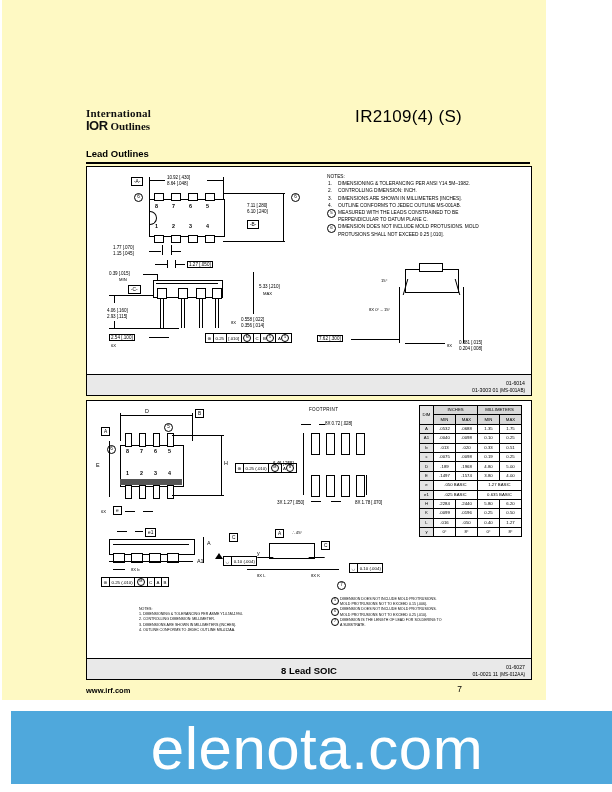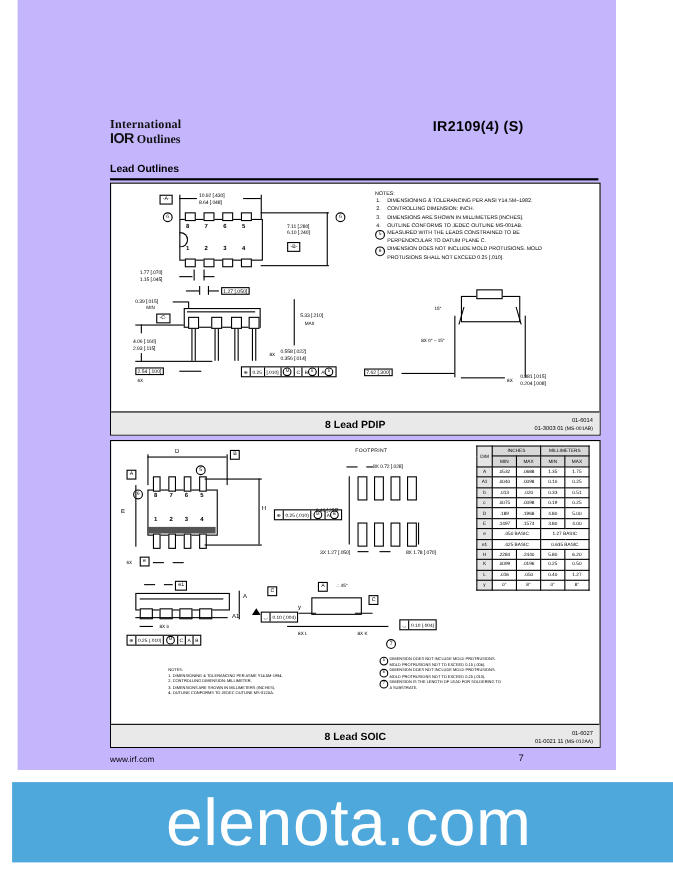--- a/index.html
+++ b/index.html
@@ -1,30 +1,30 @@
 <!DOCTYPE html>
 <html><head>
 <meta charset="utf-8">
 <style>
   html,body{margin:0;padding:0;}
   body{
     width:612px;height:792px;background:#ffffff;
     font-family:"Liberation Sans", sans-serif;
     color:#000;position:relative;overflow:hidden;
   }
-  .page{position:absolute;left:16px;top:0;width:544px;height:700px;background:#c4b5fd;}
+  .page{position:absolute;left:2px;top:0;width:544px;height:700px;background:#fef9c3;}
 
   
   .logo{position:absolute;left:84px;top:108px;width:120px;height:26px;}
   .logo-l1{font-size:11px;font-weight:bold;letter-spacing:.2px;color:#111;line-height:11px;
            font-family:"Liberation Serif",serif;}
   .logo-l2{font-size:11px;font-weight:bold;color:#111;line-height:12px;margin-top:1px;
            font-family:"Liberation Serif",serif;}
   .logo-ior{font-family:"Liberation Sans",sans-serif;font-weight:bold;font-size:13px;letter-spacing:-.5px;}
-  .doc-title{position:absolute;right:84px;top:107px;font-size:13px;font-weight:bold;letter-spacing:.3px;}
+  .doc-title{position:absolute;right:84px;top:107px;font-size:17px;font-weight:normal;letter-spacing:.3px;}
 
   .section-title{position:absolute;left:84px;top:148px;font-size:9.5px;font-weight:bold;}
   .rule{position:absolute;left:84px;top:162px;width:444px;height:1.6px;background:#000;}
 
   
   .outline-box{position:absolute;border:1px solid #000;background:#fff;}
   .pdip-box{left:84px;top:166px;width:444px;height:228px;}
   .soic-box{left:84px;top:400px;width:444px;height:278px;}
   .cap-bar{position:absolute;left:0;bottom:0;width:100%;height:20px;border-top:1px solid #000;
            background:#e9e9e9;}
@@ -74,21 +74,21 @@
   
   .fcf{position:absolute;display:flex;border:.6px solid #000;height:8px;align-items:stretch;
        font-size:4.4px;background:#fff;}
   .fcf div{border-right:.6px solid #000;padding:0 1.6px;display:flex;align-items:center;
            justify-content:center;line-height:7px;}
   .fcf div:last-child{border-right:none;}
   .mc{display:inline-block;width:6px;height:6px;border:.55px solid #000;border-radius:50%;
       text-align:center;line-height:5.4px;font-size:3.8px;}
 
   
-  .foot-left{position:absolute;left:84px;top:686px;font-size:7.5px;}
+  .foot-left{position:absolute;left:84px;top:686px;font-size:7.5px;font-weight:bold;}
   .foot-right{position:absolute;right:84px;top:684px;font-size:8.5px;}
 
   
   .banner{position:absolute;left:11px;top:711px;width:612px;height:73px;background:#4FA8DC;}
   .banner span{position:absolute;left:0;top:50%;transform:translateY(-50%);width:612px;
      text-align:center;color:#fff;font-size:60px;font-family:"Liberation Sans",sans-serif;
      letter-spacing:.5px;}
 </style>
 </head>
 <body>
@@ -237,21 +237,20 @@
       <div class="notes-row"><span class="n">2.</span><span>CONTROLLING DIMENSION: INCH.</span></div>
       <div class="notes-row"><span class="n">3.</span><span>DIMENSIONS ARE SHOWN IN MILLIMETERS [INCHES].</span></div>
       <div class="notes-row"><span class="n">4.</span><span>OUTLINE CONFORMS TO JEDEC OUTLINE MS-001AB.</span></div>
       <div class="notes-row"><span class="cn">5</span><span>MEASURED WITH THE LEADS CONSTRAINED TO BE</span></div>
       <div class="notes-row"><span>PERPENDICULAR TO DATUM PLANE C.</span></div>
       <div class="notes-row"><span class="cn">6</span><span>DIMENSION DOES NOT INCLUDE MOLD PROTUSIONS. MOLD</span></div>
       <div class="notes-row"><span>PROTUSIONS SHALL NOT EXCEED 0.25 [.010].</span></div>
     </div>
 
     <div class="cap-bar"></div>
-    <div class="cap-title">8 Lead PDIP</div>
     <div class="cap-code">01-6014</div>
     <div class="cap-code2"><span>01-3003 01</span> <span class="ms">(MS-001AB)</span></div>
   </div>
 
   <div class="outline-box soic-box">
 
     <div class="datum" style="left:108px;top:8px;">B</div>
     <div class="datum" style="left:14px;top:26px;">A</div>
     <div class="circnote" style="left:20px;top:44px;">6</div>
     <div class="circnote" style="left:77px;top:22px;">5</div>

